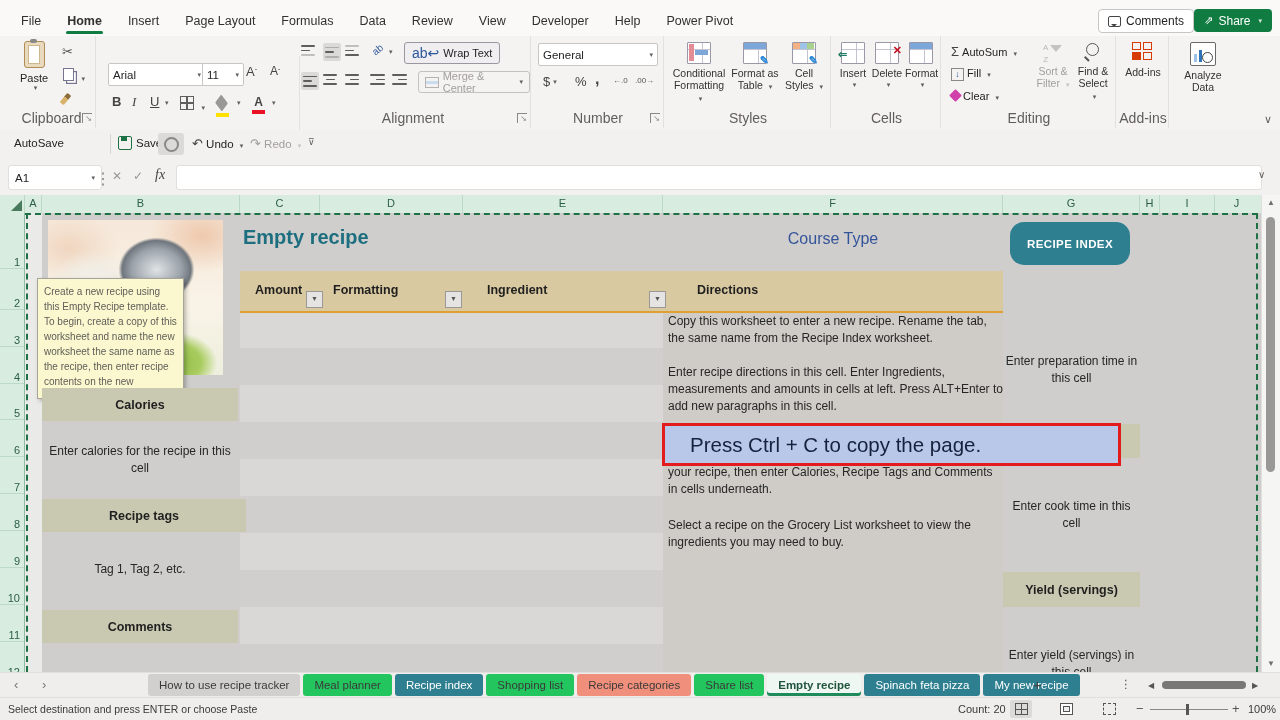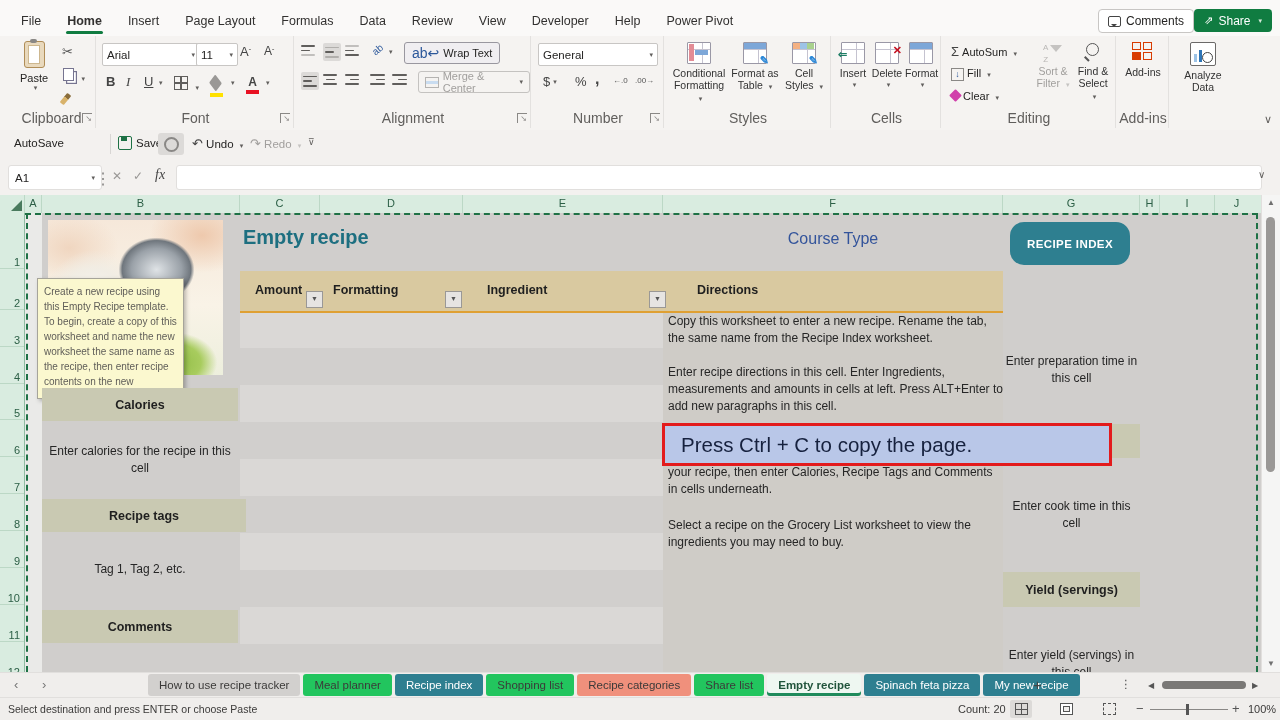--- a/index.html
+++ b/index.html
@@ -70,21 +70,21 @@
   .st-gray{background:#d2d0ce;}
   .st-yellow{background:#22c55e;}
   .st-teal{background:#2e7f90;color:#fff;}
   .st-salmon{background:#f0907c;}
   .st-active{background:#eef7f1;font-weight:bold;color:#21543c;box-shadow:inset 0 -3px 0 #1f8a5b;}
   
   #status{top:697px;left:0;width:1280px;height:23px;background:#f0eeec;border-top:1px solid #e1dfdd;font-size:10.5px;color:#3b3a39;}
   .vicon{width:13px;height:12px;border:1.2px solid #555;box-sizing:border-box;}
   
   #overlay{left:637px;top:210px;width:428px;height:37px;background:#b9c7e8;border:3px solid #e31b1c;
-           display:flex;align-items:center;padding-left:16px;font-size:20.5px;color:#16213e;box-sizing:content-box;}
+           display:flex;align-items:center;padding-left:25px;font-size:20.5px;color:#16213e;box-sizing:content-box;}
   
   #photo{left:23px;top:7px;width:175px;height:155px;
     background:
       radial-gradient(60px 42px at 72% 92%, #8fbb44 0%, #a8cc5e 45%, rgba(168,204,94,0) 72%),
       radial-gradient(46px 34px at 50% 99%, #6fa332 0%, rgba(111,163,50,0) 70%),
       radial-gradient(52px 44px at 62% 32%, #dfe3e6 0%, #9aa1a8 48%, #6f767d 66%, rgba(111,118,125,0) 73%),
       radial-gradient(70px 85px at 26% 62%, #fbfbf9 0%, #f1ede4 55%, rgba(241,237,228,0) 78%),
       radial-gradient(80px 55px at 12% 18%, #f0d6c0 0%, rgba(240,214,192,0) 62%),
       radial-gradient(85px 60px at 88% 10%, #eec9ad 0%, rgba(238,201,173,0) 62%),
       linear-gradient(180deg,#f6e8da 0%,#f9f3e7 55%,#edefdd 100%);}
@@ -137,21 +137,21 @@
         <span style="display:inline-block;width:9px;height:11px;border:1.2px solid #767490;background:#fff;box-shadow:3px 3px 0 -1.2px #fff,3px 3px 0 0 #767490;"></span>
         <span class="dd">▾</span>
       </div>
       <div class="abs" style="left:55px;top:55px;">
         <span style="display:inline-block;width:5px;height:12px;background:linear-gradient(#8a6d3b 0 40%,#d8b26a 40%);transform:rotate(40deg);border-radius:1px;"></span>
       </div>
       <div class="rglabel">Clipboard</div>
       <div class="lnch">↘</div>
     </div>
 
-    <div class="rgroup" style="left:98px;width:195px;">
+    <div class="rgroup" style="left:104px;width:195px;margin-top:20px;">
       <div class="combo abs" style="left:4px;top:7px;width:88px;">
         <span>Arial</span>
           <span class="dd">▾</span>
       </div>
       <div class="combo abs" style="left:98px;top:7px;width:32px;">
         <span>11</span>
           <span class="dd">▾</span>
       </div>
       <div class="abs mbtn" style="left:142px;top:8px;font-size:13px;">A<span style="font-size:7px;vertical-align:top;">ˆ</span></div>
       <div class="abs mbtn" style="left:166px;top:8px;font-size:12px;">A<span style="font-size:7px;vertical-align:bottom;">ˇ</span></div>

